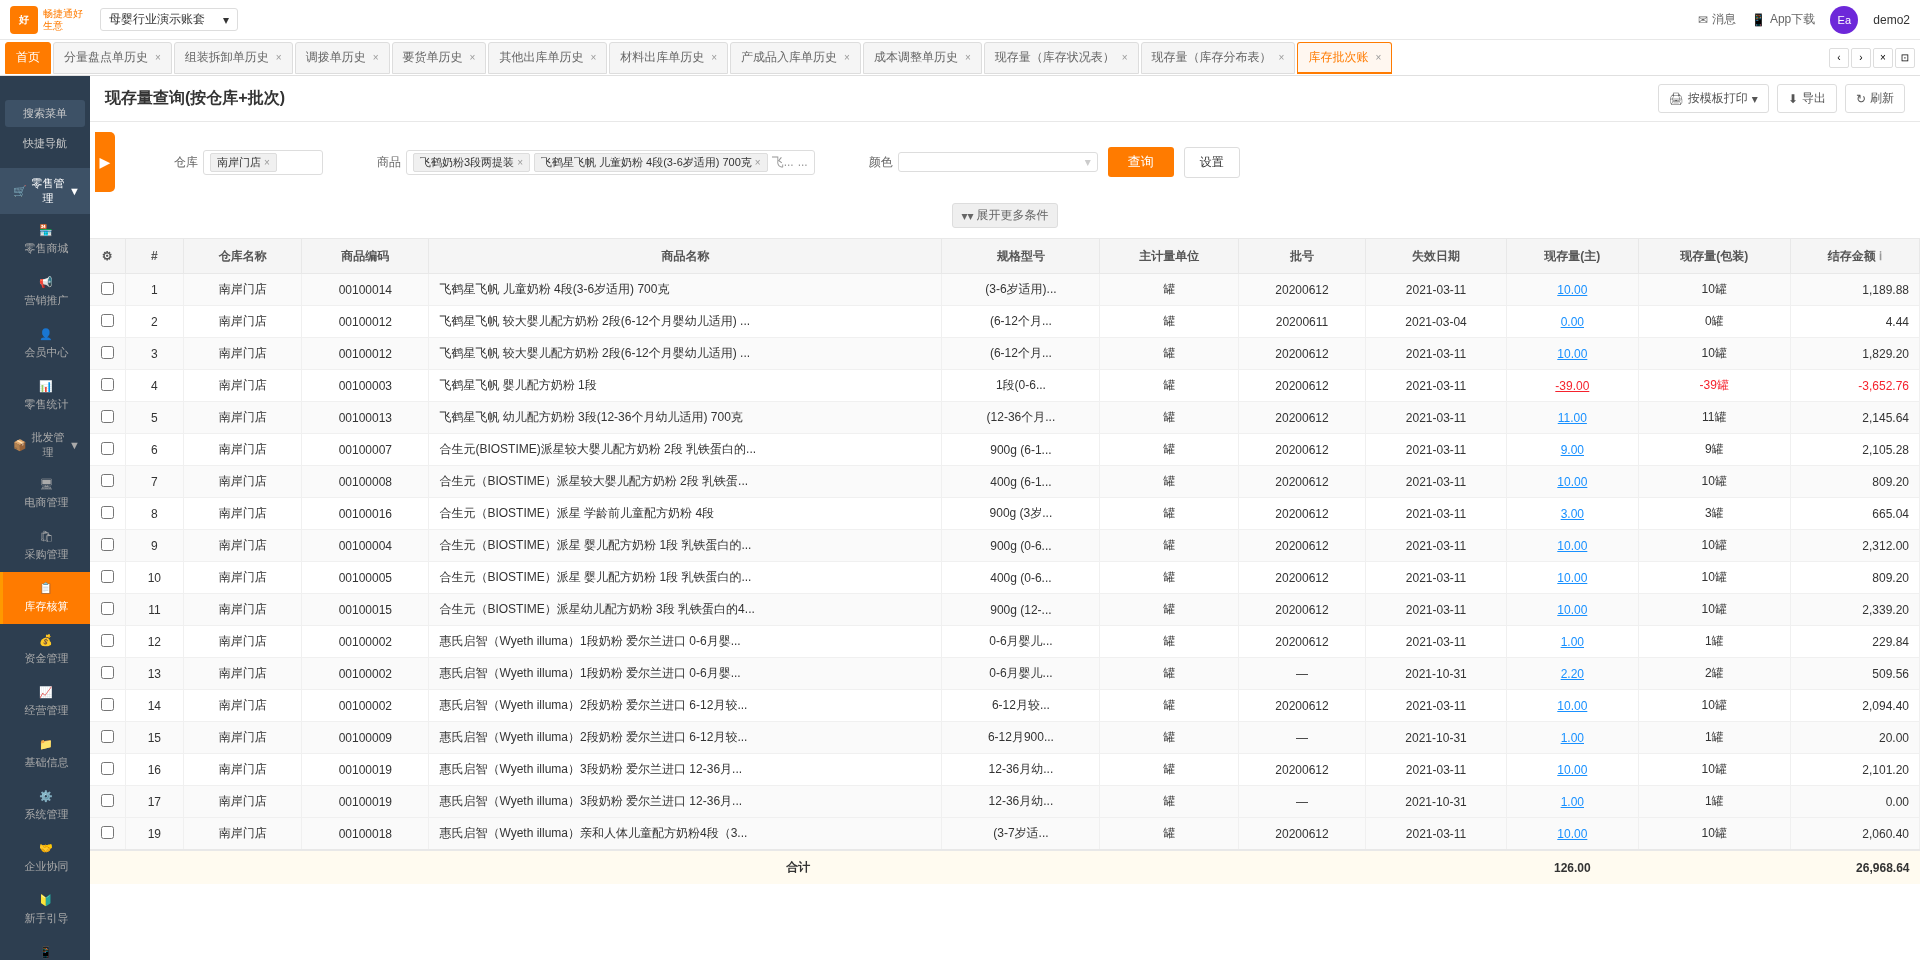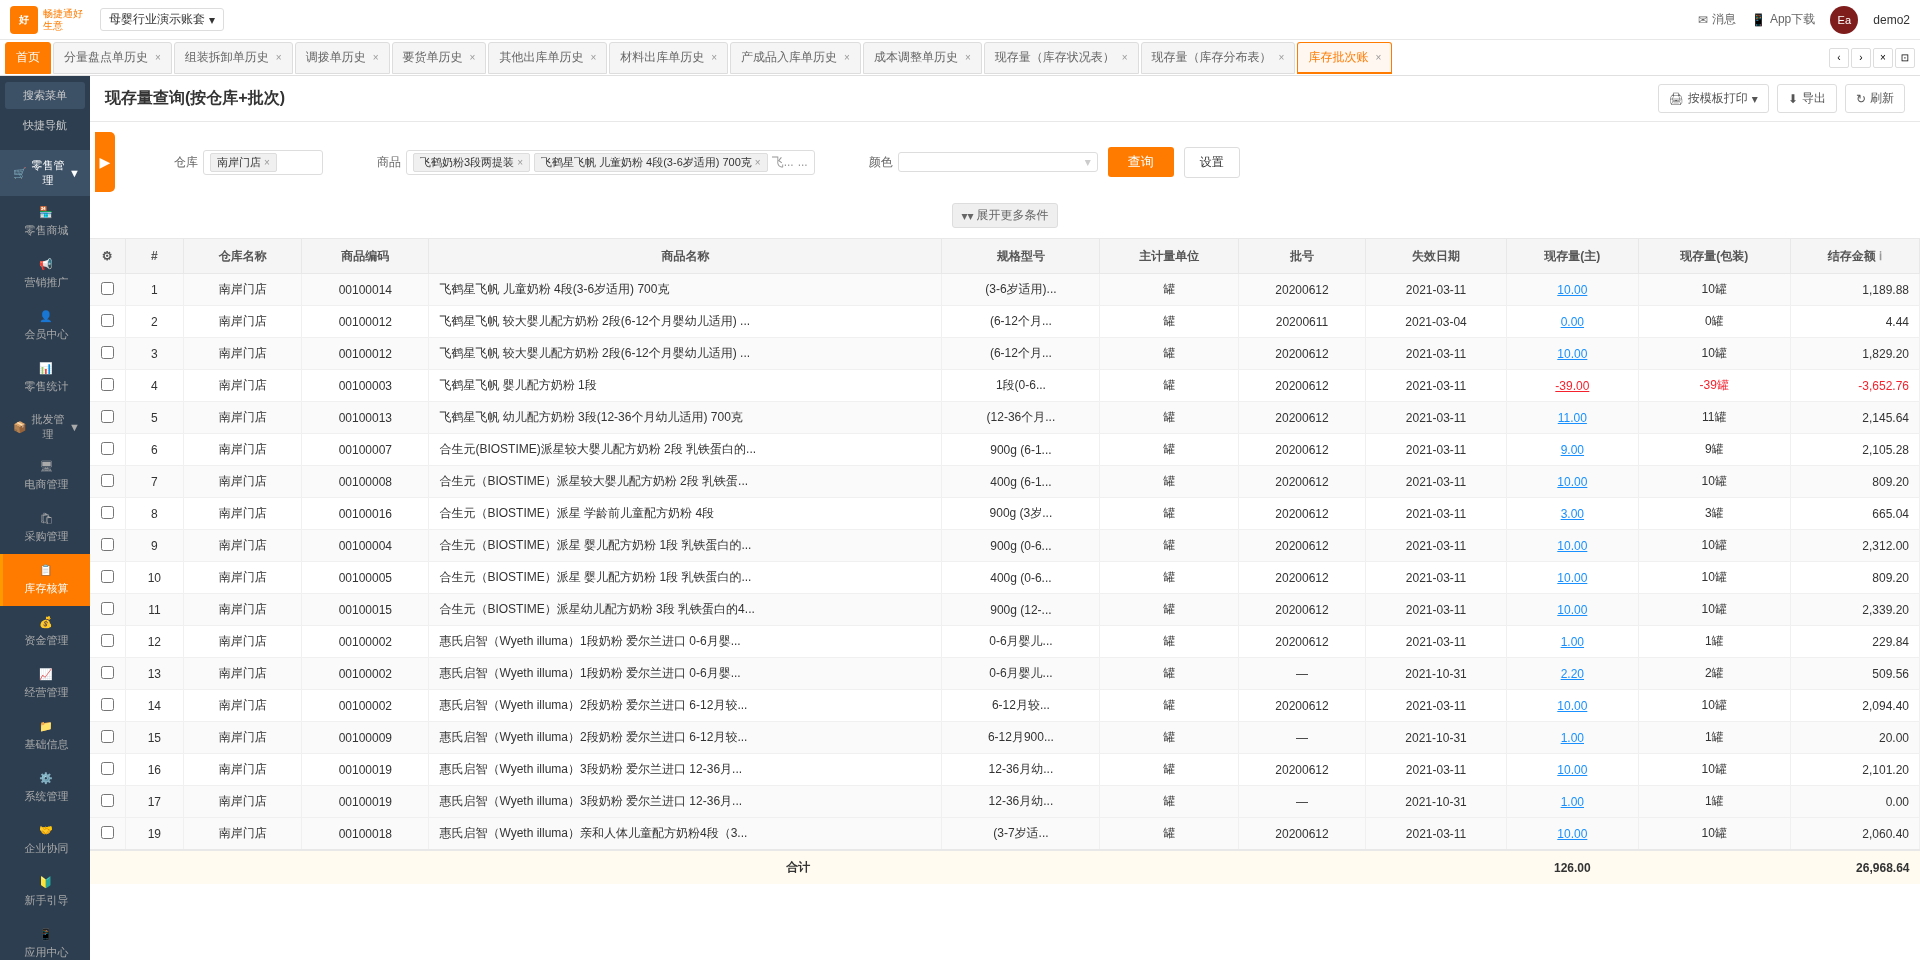--- a/index.html
+++ b/index.html
@@ -3,40 +3,40 @@
   <meta charset="utf-8">
   <style>
     * { box-sizing: border-box; margin: 0; padding: 0; }
     body { font-family: 'Microsoft YaHei', Arial, sans-serif; font-size: 12px; background: #f5f5f5; color: #333; overflow: hidden; }
 
     
     .top-bar { height: 40px; background: #fff; display: flex; align-items: center; border-bottom: 1px solid #e8e8e8; padding: 0 10px; gap: 10px; }
     .logo-area { display: flex; align-items: center; gap: 5px; width: 80px; }
     .logo-icon { width: 28px; height: 28px; background: #ff7b00; border-radius: 4px; display: flex; align-items: center; justify-content: center; color: white; font-size: 10px; font-weight: bold; flex-shrink: 0; }
     .logo-text { font-size: 10px; color: #ff7b00; line-height: 1.2; }
-    .breadcrumb-select { display: flex; align-items: center; gap: 4px; border: 1px solid #ddd; padding: 2px 8px; border-radius: 3px; font-size: 12px; color: #333; cursor: pointer; }
+    .breadcrumb-select { display: flex; align-items: center; gap: 18px; border: 1px solid #ddd; padding: 2px 8px; border-radius: 3px; font-size: 12px; color: #333; cursor: pointer; }
     .top-right { margin-left: auto; display: flex; align-items: center; gap: 15px; }
     .top-icon-btn { display: flex; align-items: center; gap: 4px; font-size: 12px; color: #666; cursor: pointer; }
-    .avatar { width: 28px; height: 28px; background: #7f1d1d; border-radius: 50%; display: flex; align-items: center; justify-content: center; color: white; font-size: 11px; }
+    .avatar { width: 28px; height: 28px; background: #6d28d9; border-radius: 50%; display: flex; align-items: center; justify-content: center; color: white; font-size: 11px; }
     .user-name { font-size: 12px; color: #333; cursor: pointer; }
 
     
     .tab-bar { height: 36px; background: #fff; display: flex; align-items: center; border-bottom: 1px solid #e0e0e0; padding: 0 5px; overflow: hidden; gap: 2px; }
     .tab-item { display: flex; align-items: center; gap: 4px; padding: 5px 10px; border: 1px solid #ddd; border-radius: 3px 3px 0 0; font-size: 12px; cursor: pointer; white-space: nowrap; background: #f5f5f5; color: #666; height: 32px; }
     .tab-item.active { background: #fff7f0; border-bottom: 2px solid #ff7b00; color: #ff7b00; border-top: 1px solid #ff7b00; border-left: 1px solid #ff7b00; border-right: 1px solid #ff7b00; }
     .tab-close { font-size: 10px; color: #999; margin-left: 3px; cursor: pointer; }
     .tab-home { background: #ff7b00; color: white; border-color: #ff7b00; }
     .tab-nav-btns { display: flex; gap: 2px; margin-left: auto; }
     .tab-nav-btn { width: 20px; height: 20px; border: 1px solid #ddd; background: #fff; cursor: pointer; display: flex; align-items: center; justify-content: center; font-size: 10px; border-radius: 2px; }
 
     
     .main-layout { display: flex; height: calc(960px - 40px - 36px); }
 
     
-    .sidebar { width: 90px; background: #2d3e50; display: flex; flex-direction: column; align-items: center; padding-top: 1px; flex-shrink: 0; }
+    .sidebar { width: 90px; background: #2d3e50; display: flex; flex-direction: column; align-items: center; padding-top: 19px; flex-shrink: 0; }
     .sidebar-top { display: flex; flex-direction: column; gap: 3px; width: 100%; padding: 5px; }
     .sidebar-search-btn { background: #3d5166; color: #ccc; border: none; padding: 6px 5px; border-radius: 3px; font-size: 11px; cursor: pointer; width: 100%; text-align: center; }
     .sidebar-nav-btn { background: transparent; color: #ccc; border: none; padding: 6px 5px; border-radius: 3px; font-size: 11px; cursor: pointer; width: 100%; text-align: center; }
     .sidebar-divider { width: 80%; height: 1px; background: #3d5166; margin: 3px auto; }
     .sidebar-item { display: flex; flex-direction: column; align-items: center; padding: 10px 5px; cursor: pointer; color: #aaa; font-size: 11px; width: 100%; text-align: center; gap: 4px; border-left: 3px solid transparent; }
     .sidebar-item.active { background: #ff7b00; color: white; border-left: 3px solid #ff9900; }
 
     
     .content-area { flex: 1; display: flex; flex-direction: column; overflow: hidden; background: #f0f2f5; }
 

